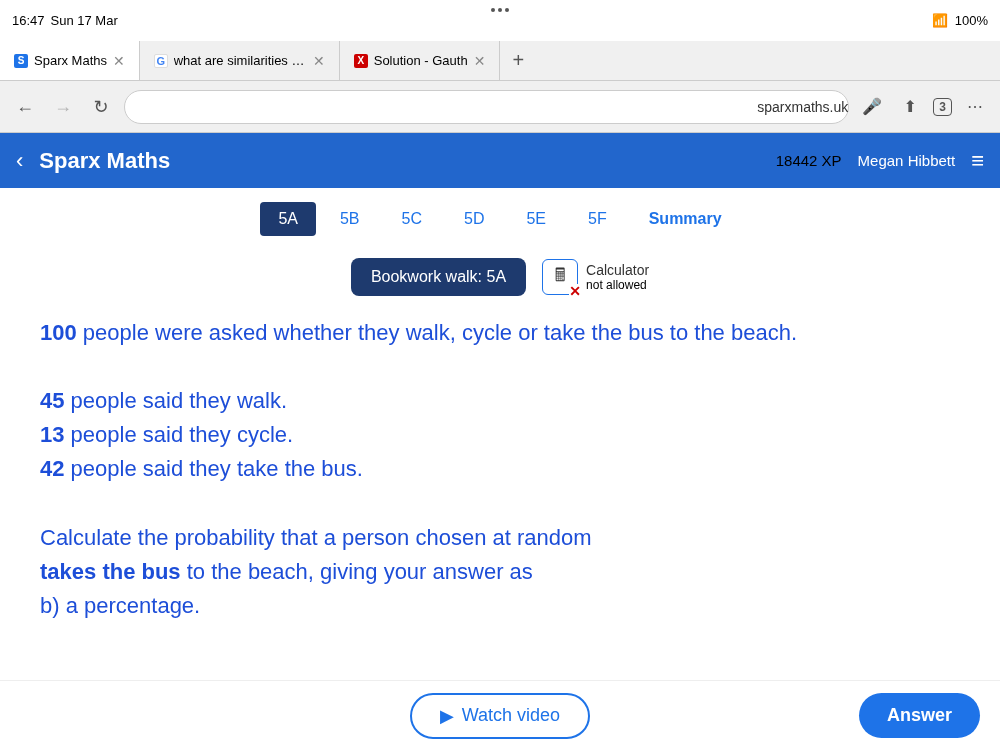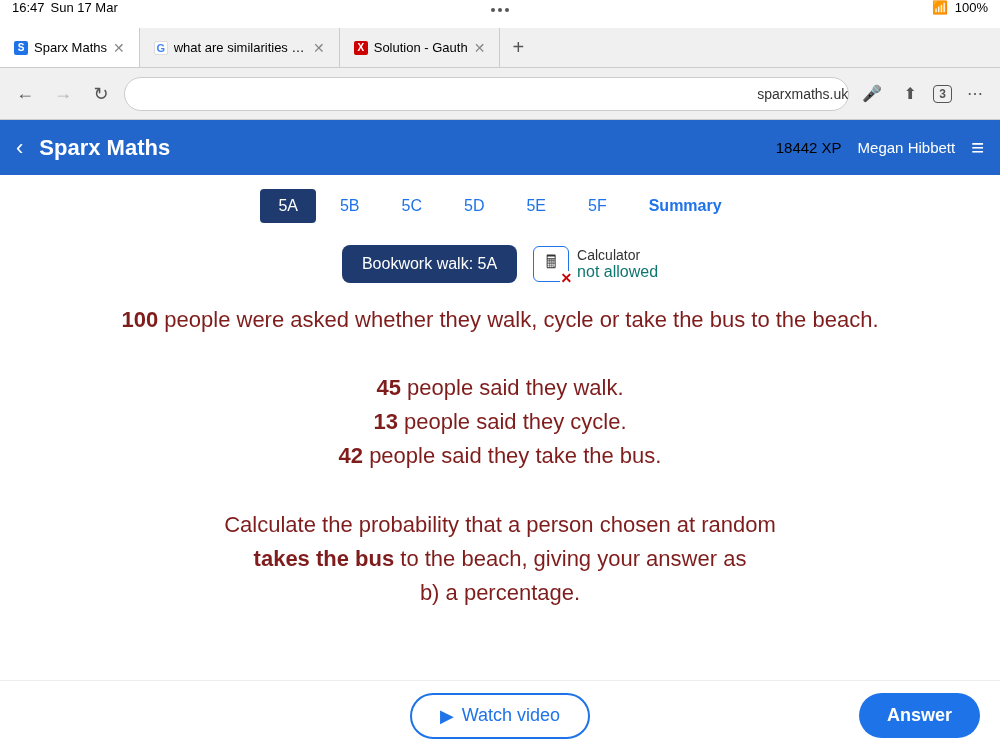--- a/index.html
+++ b/index.html
@@ -1,23 +1,23 @@
 <!DOCTYPE html>
 <html><head>
   <meta charset="utf-8">
   <style>
     * { margin: 0; padding: 0; box-sizing: border-box; }
     body { font-family: -apple-system, BlinkMacSystemFont, 'Segoe UI', Arial, sans-serif; background: #fff; width: 1000px; height: 750px; overflow: hidden; position: relative; }
 
     
     .status-bar {
       background: #fff;
-      height: 28px;
-      display: flex;
-      align-items: flex-start;
+      height: 41px;
+      display: flex;
+      align-items: center;
       justify-content: space-between;
       padding: 0 12px;
       font-size: 13px;
       font-weight: 500;
     }
     .status-left { display: flex; align-items: center; gap: 6px; }
     .status-right { display: flex; align-items: center; gap: 6px; }
 
     
     .tab-bar {
@@ -194,25 +194,24 @@
       position: absolute;
       bottom: -4px; right: -4px;
       color: #c00;
       font-size: 14px;
       font-weight: bold;
       background: #fff;
       line-height: 1;
     }
 
     .question-text {
-      text-align: center;
       font-size: 22px;
       line-height: 1.55;
       padding: 0 40px 16px;
-      color: #7f1d1d;
+      color: #1d4ed8;
     }
     .question-text strong { font-weight: 800; }
 
     
     .bottom-bar {
       position: absolute;
       bottom: 0;
       left: 0; right: 0;
       height: 70px;
       background: #fff;
@@ -325,21 +324,21 @@
 
   <div class="bookwork-row">
     <div class="bookwork-code">Bookwork walk: 5A</div>
     <div class="calculator-badge">
       <div class="calc-icon">
         <span>🖩</span>
         <span class="calc-x">✕</span>
       </div>
       <div>
         <div style="font-size:14px;color:#333;">Calculator</div>
-        <div style="font-size:16px;color:#0f766e;">not allowed</div>
+        <div style="font-size:12px;color:#000000;">not allowed</div>
       </div>
     </div>
   </div>
 
   <div class="question-text">
     <p>
       <strong>100</strong> people were asked whether they walk, cycle or take the bus to the beach.
     </p>
     <br>
     <p><strong>45</strong> people said they walk.</p>

